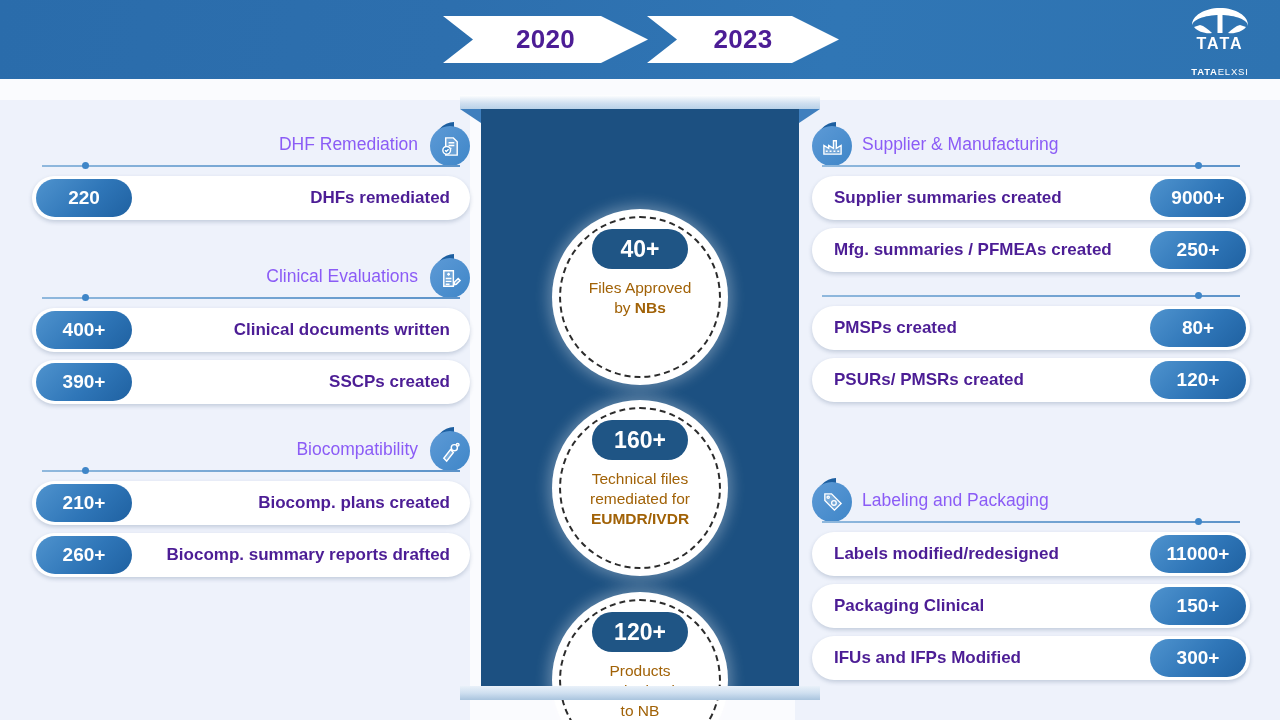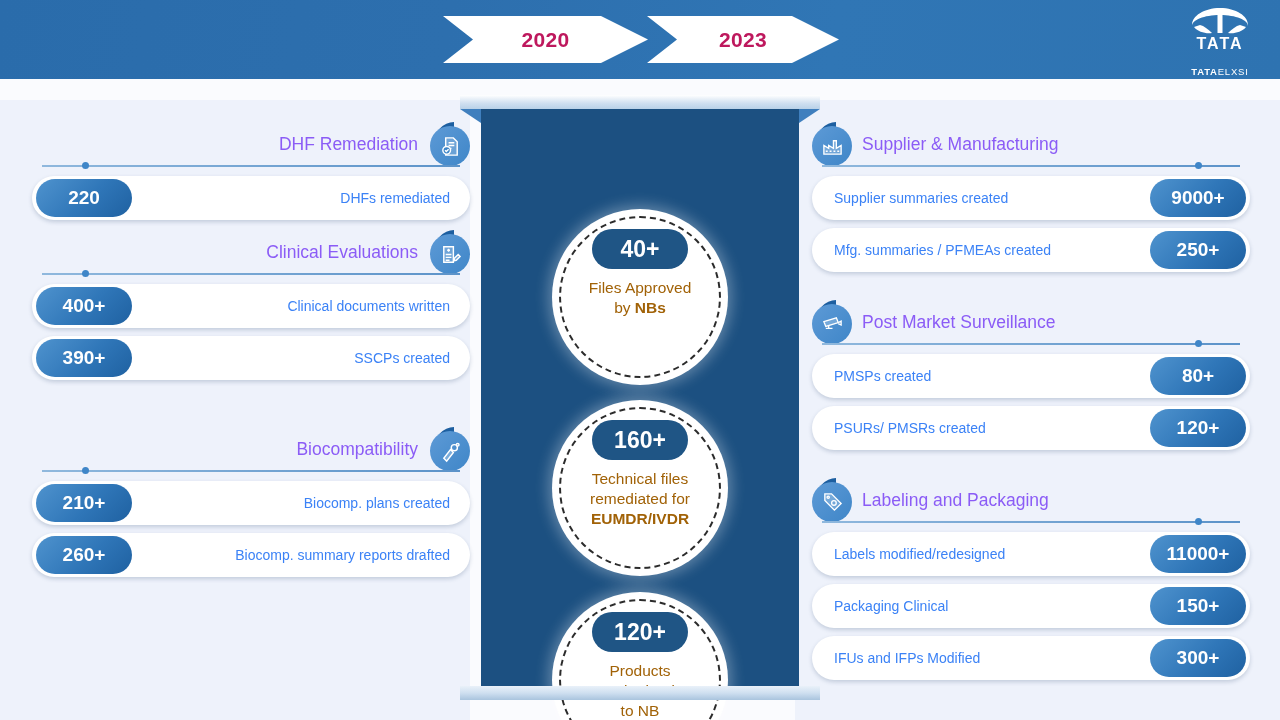--- a/index.html
+++ b/index.html
@@ -15,21 +15,21 @@
   .header {
     position:absolute; left:0; top:0; width:1280px; height:79px;
     background: linear-gradient(100deg,#2a6cab 0%, #2d6fae 35%, #3076b5 65%, #2e73b1 100%);
   }
   .timeline { position:absolute; left:443px; top:16px; width:396px; height:47px; }
   .arrow {
     position:absolute; top:0; height:47px; background:#ffffff;
     display:flex; align-items:center; justify-content:center;
   }
   .arrow span {
-    font-size:21px; font-weight:bold; color:#be185d; letter-spacing:.3px;
+    font-size:26px; font-weight:bold; color:#4c1d95; letter-spacing:.3px;
     font-family:"Liberation Sans", sans-serif;
   }
   .arrow-a {
     left:0; width:205px;
     clip-path: polygon(0 0, 158px 0, 205px 50%, 158px 100%, 0 100%, 30px 50%);
   }
   .arrow-b {
     left:204px; width:192px;
     clip-path: polygon(0 0, 145px 0, 192px 50%, 145px 100%, 0 100%, 30px 50%);
   }
@@ -161,21 +161,21 @@
   .row-pill {
     position:absolute; top:3px; height:38px; min-width:96px;
     border-radius:19px; color:#ffffff;
     display:flex; align-items:center; justify-content:center;
     font-size:19px; font-weight:bold; padding:0 14px;
     background: linear-gradient(135deg,#4f93ce 0%, #2f76b8 55%, #1f61a1 100%);
   }
   .row-pill.left { left:4px; }
   .row-pill.right { right:4px; }
   .row-label {
-    font-size:14px; font-weight:normal; color:#3b82f6; white-space:nowrap;
+    font-size:17px; font-weight:bold; color:#4c1d95; white-space:nowrap;
   }
   .row.lbl-right { justify-content:flex-end; padding-right:20px; }
   .row.lbl-left  { justify-content:flex-start; padding-left:22px; }
 </style>
 </head>
 <body>
 
 <div id="stage">
 
   <div class="header">
@@ -261,21 +261,21 @@
         <b></b>
       </div>
     <div class="rows">
       <div class="row lbl-right">
         <div class="row-pill left">220</div>
         <div class="row-label">DHFs remediated</div>
       </div>
     </div>
   </div>
 
-  <div class="section" style="left:32px; top:228px; width:438px;">
+  <div class="section" style="left:32px; top:252px; width:438px;">
     <div class="sec-head right-align">
       <div class="sec-title">Clinical Evaluations</div>
       <div class="sec-icon icon-left">
         <div class="arc"></div>
         <div class="disc">
           <svg viewBox="0 0 24 24" fill="none" stroke="#ffffff" stroke-width="1.5">
             <path d="M5 4h10v16H5z" fill="#ffffff" fill-opacity=".18"></path>
             <path d="M10 6v3M8.5 7.5h3"></path>
             <path d="M7 12h6M7 15h6M7 18h4"></path>
             <path d="M16 16l4-4 2 2-4 4-2.6.6z" fill="#ffffff" fill-opacity=".25"></path>
@@ -352,33 +352,20 @@
         <div class="row-pill right">9000+</div>
       </div>
       <div class="row lbl-left">
         <div class="row-label">Mfg. summaries / PFMEAs created</div>
         <div class="row-pill right">250+</div>
       </div>
     </div>
   </div>
 
   <div class="section" style="left:812px; top:298px; width:438px;">
-    <div class="sec-head">
-      <div class="sec-icon icon-right">
-        <div class="arc"></div>
-        <div class="disc">
-          <svg viewBox="0 0 24 24" fill="none" stroke="#ffffff" stroke-width="1.4">
-            <path d="M3 9l13-4 2 5-13 4z" fill="#ffffff" fill-opacity=".22"></path>
-            <path d="M18 10l3-1.5v4L18 11"></path>
-            <path d="M8 13v3H5M8 16h4"></path>
-          </svg>
-        </div>
-      </div>
-      <div class="sec-title">Post Market Surveillance</div>
-    </div>
     <div class="rule dot-right">
         <i></i>
         <b></b>
       </div>
     <div class="rows">
       <div class="row lbl-left">
         <div class="row-label">PMSPs created</div>
         <div class="row-pill right">80+</div>
       </div>
       <div class="row lbl-left">

